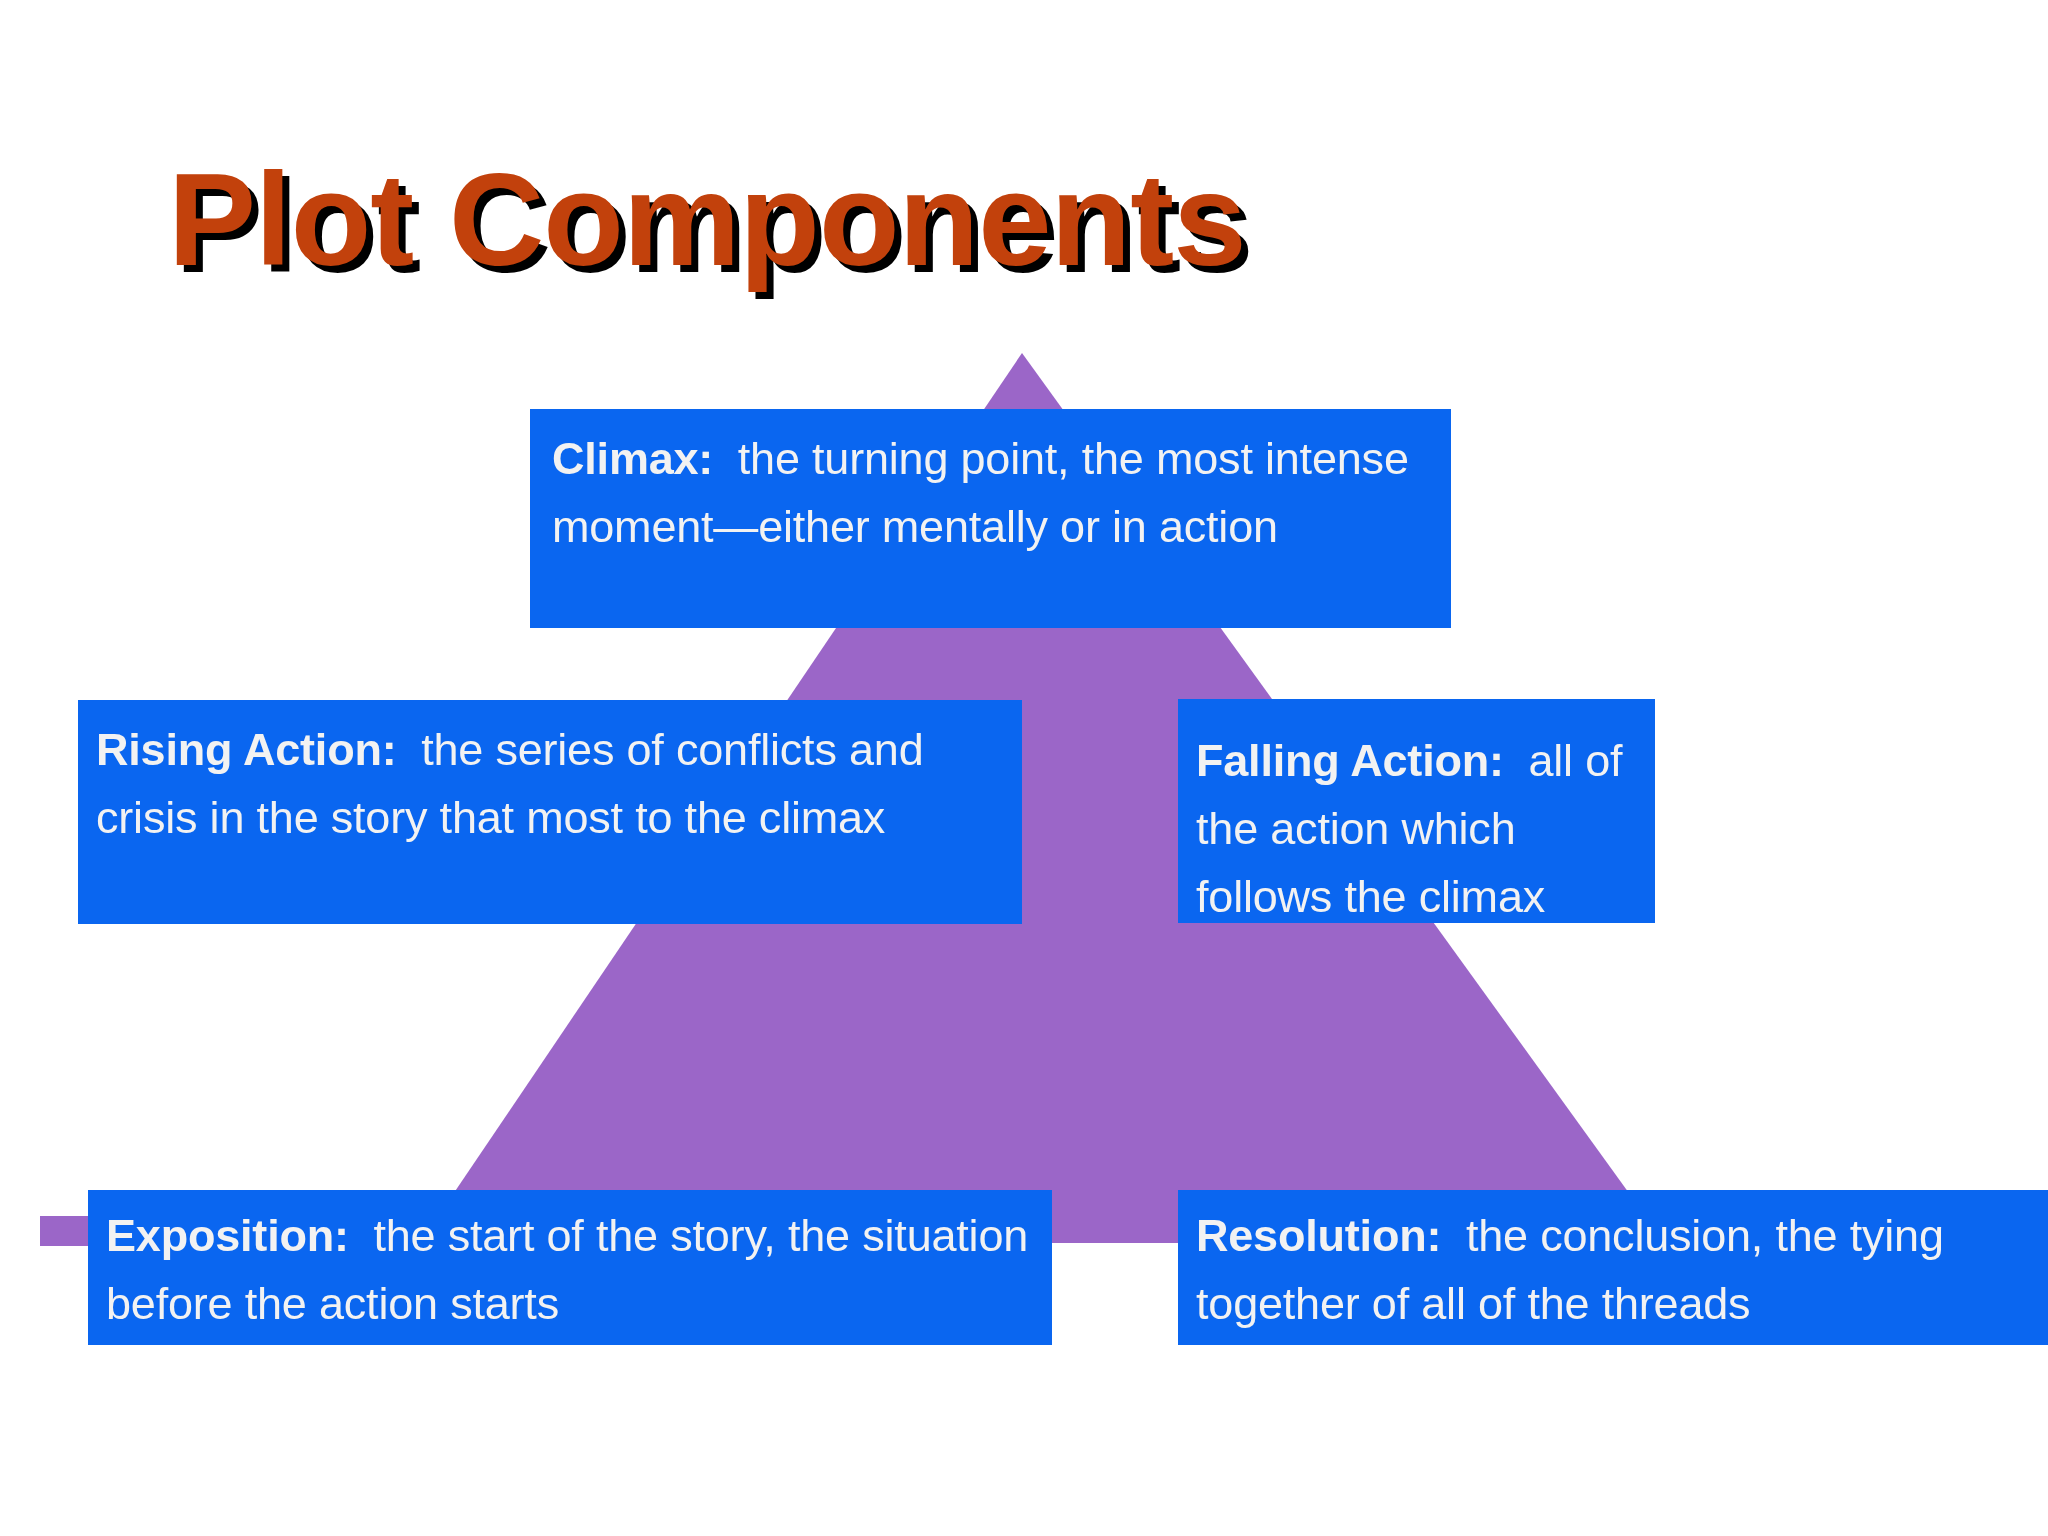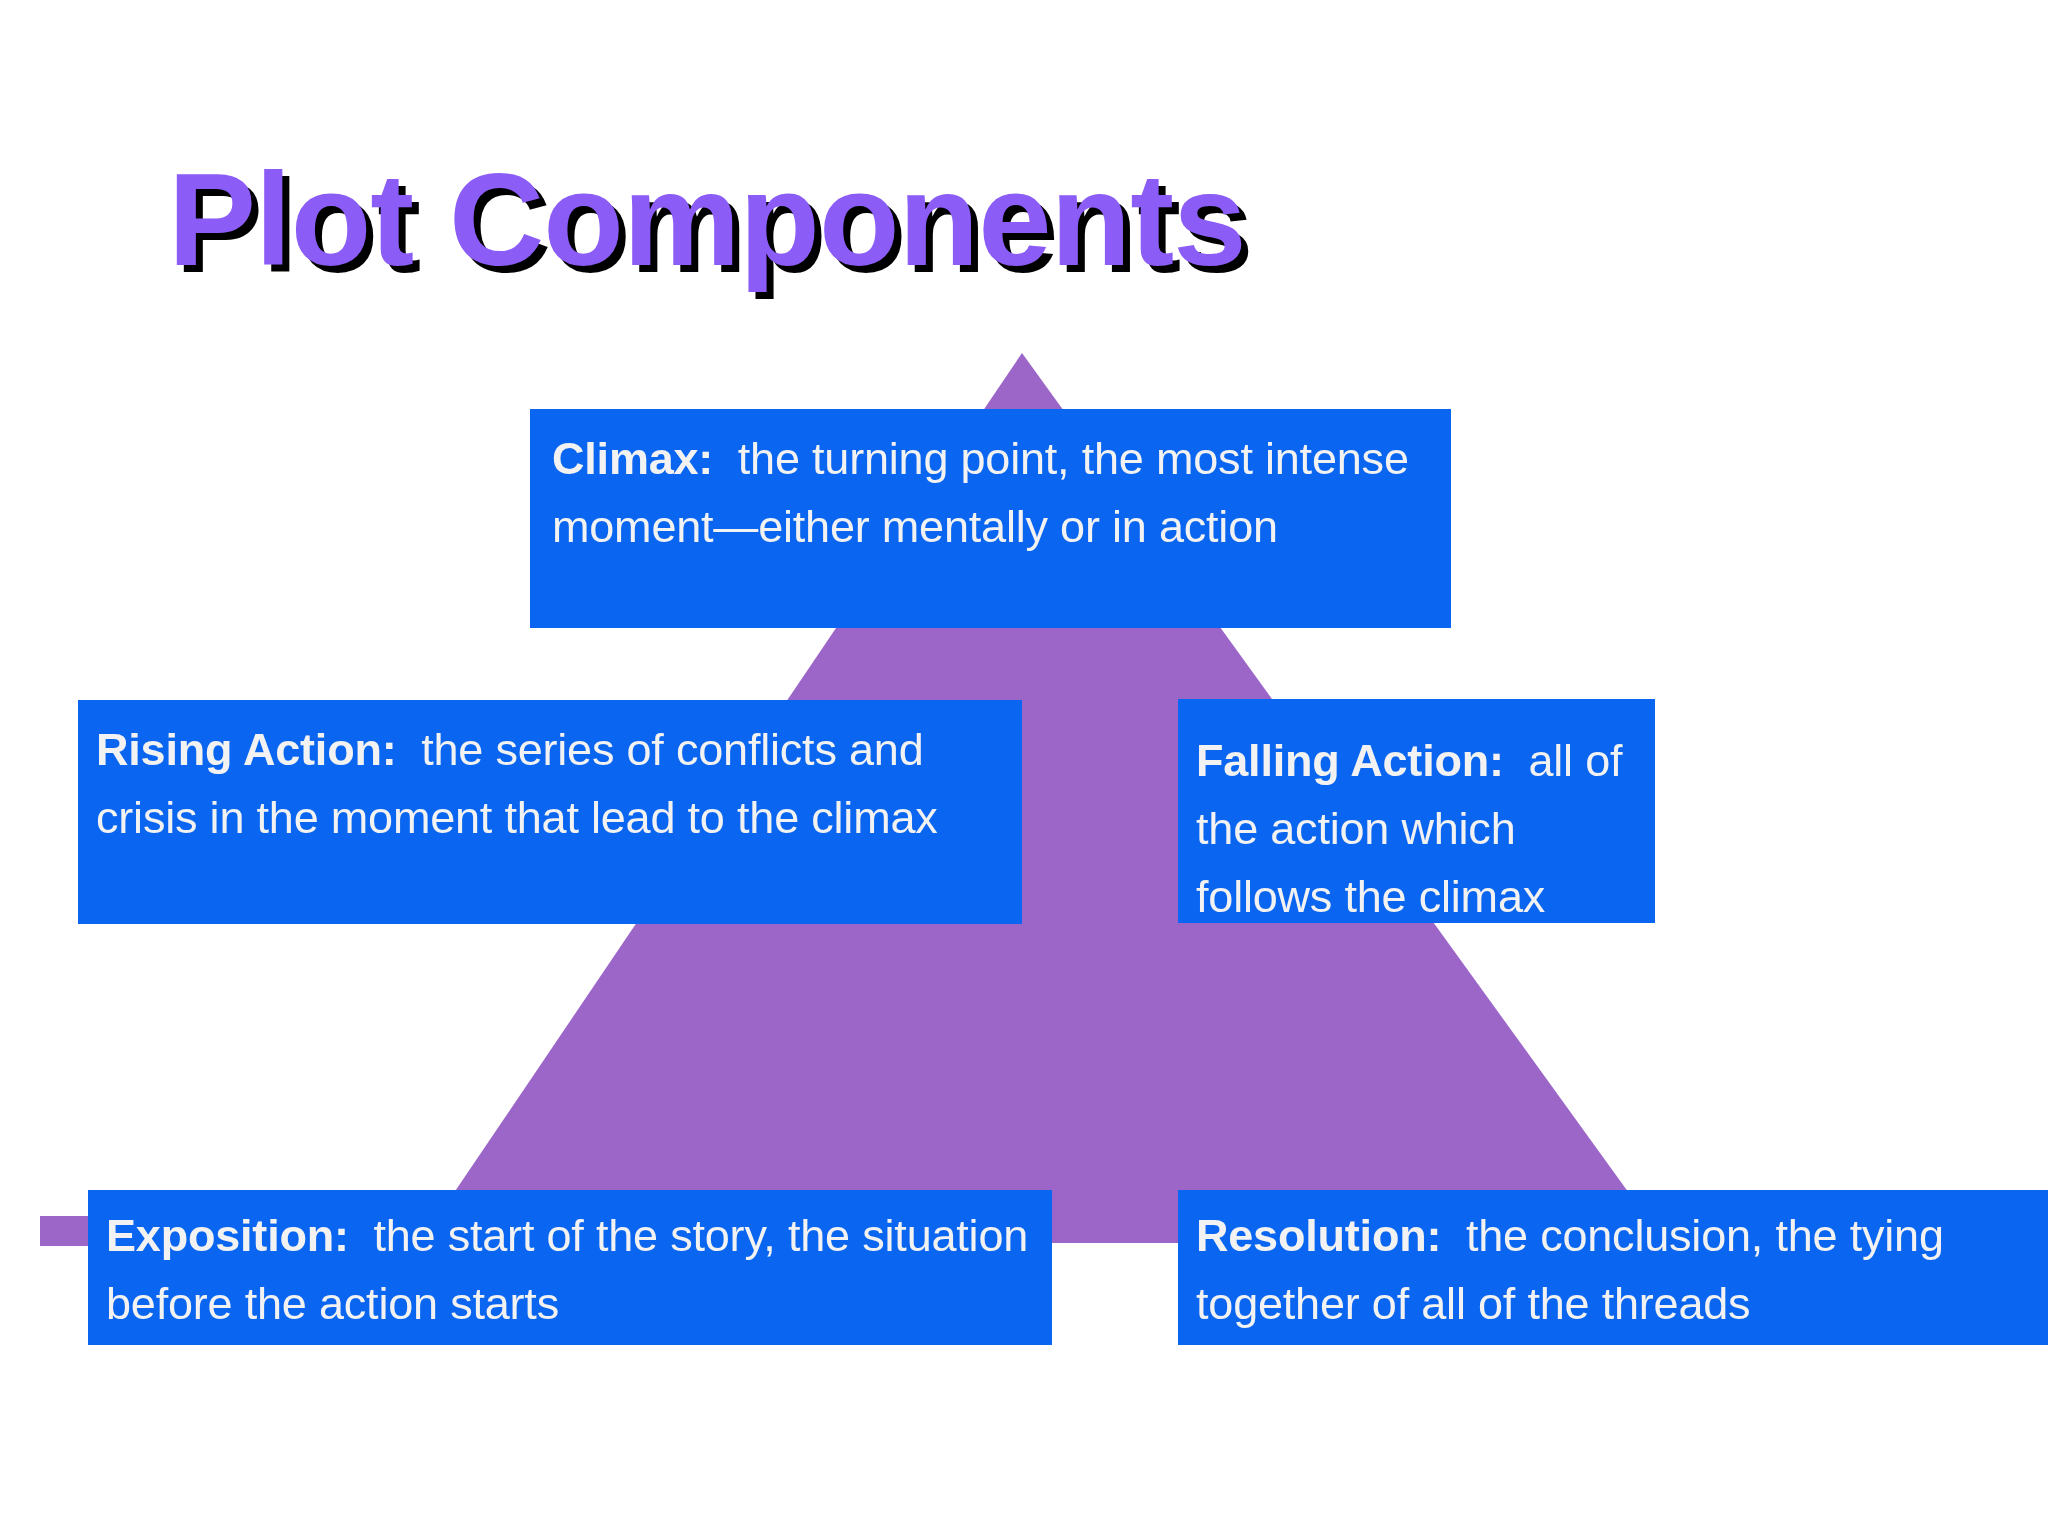--- a/index.html
+++ b/index.html
@@ -21,21 +21,21 @@
   #title {
     position: absolute;
     left: 168px;
     top: 140px;
     width: 1400px;
     height: 160px;
     font-size: 132px;
     font-weight: bold;
     letter-spacing: -1px;
     line-height: 160px;
-    color: #8b5cf6;
+    color: #c2410c;
     text-shadow: 7px 7px 0 #000000;
     white-space: nowrap;
     -webkit-text-stroke: 0;
   }
 
   
   #pyramid {
     position: absolute;
     left: 0;
     top: 340px;
@@ -118,21 +118,21 @@
 
   <div id="title">Plot Components</div>
 
   <div class="box" id="box-climax">
     <span class="lbl">Climax:&nbsp;</span>
     <span class="txt">the turning point, the most intense moment—either mentally or in action</span>
   </div>
 
   <div class="box" id="box-rising">
     <span class="lbl">Rising Action:&nbsp;</span>
-    <span class="txt">the series of conflicts and crisis in the moment that lead to the climax</span>
+    <span class="txt">the series of conflicts and crisis in the story that most to the climax</span>
   </div>
 
   <div class="box" id="box-falling">
     <span class="lbl">Falling Action:&nbsp;</span>
     <span class="txt">all of the action which follows the climax</span>
   </div>
 
   <div class="box" id="box-exposition">
     <span class="lbl">Exposition:&nbsp;</span>
     <span class="txt">the start of the story, the situation before the action starts</span>

